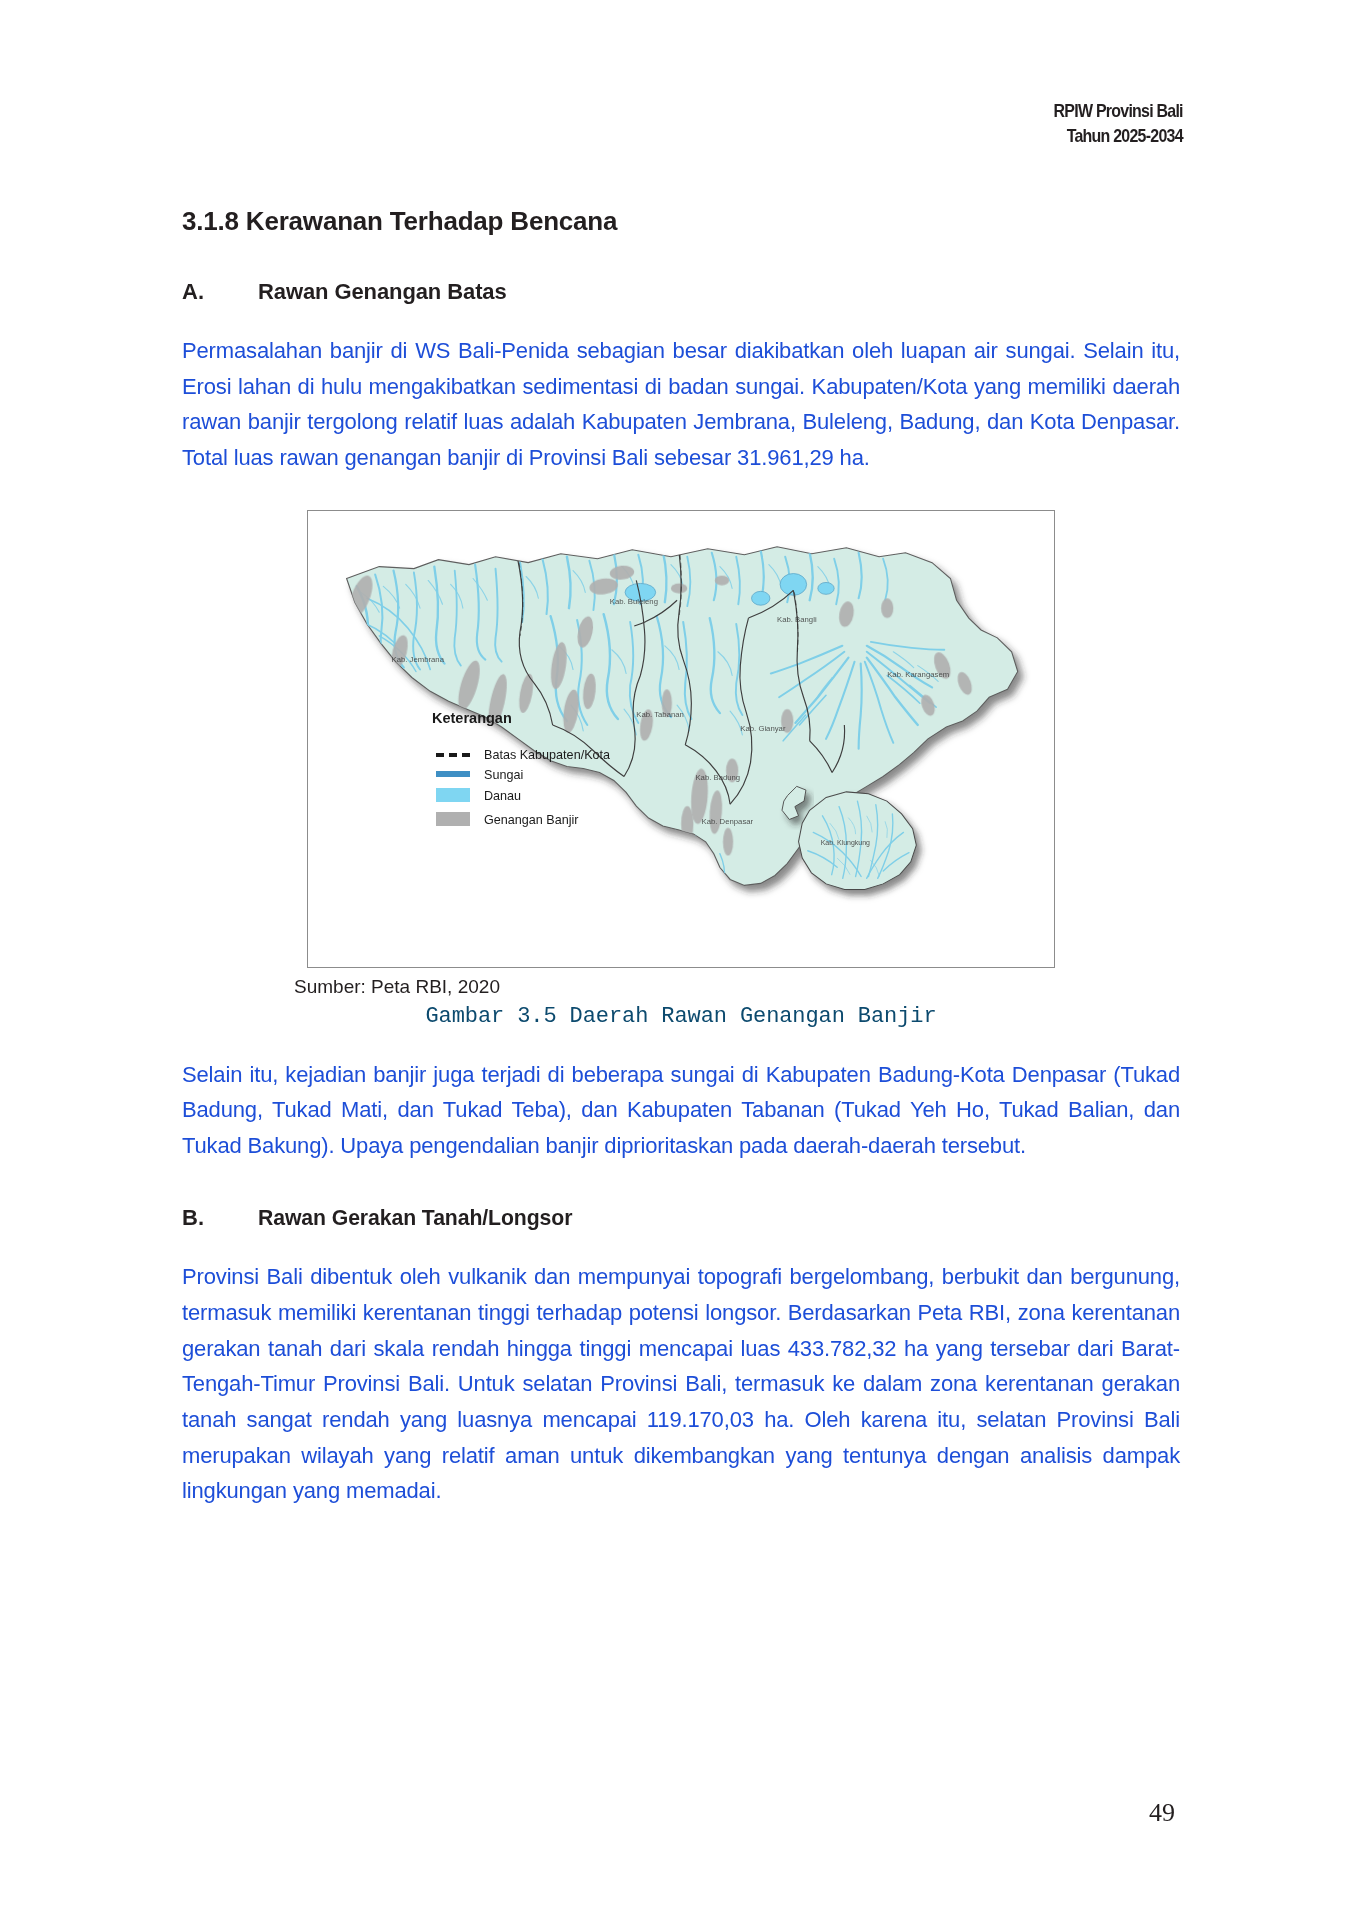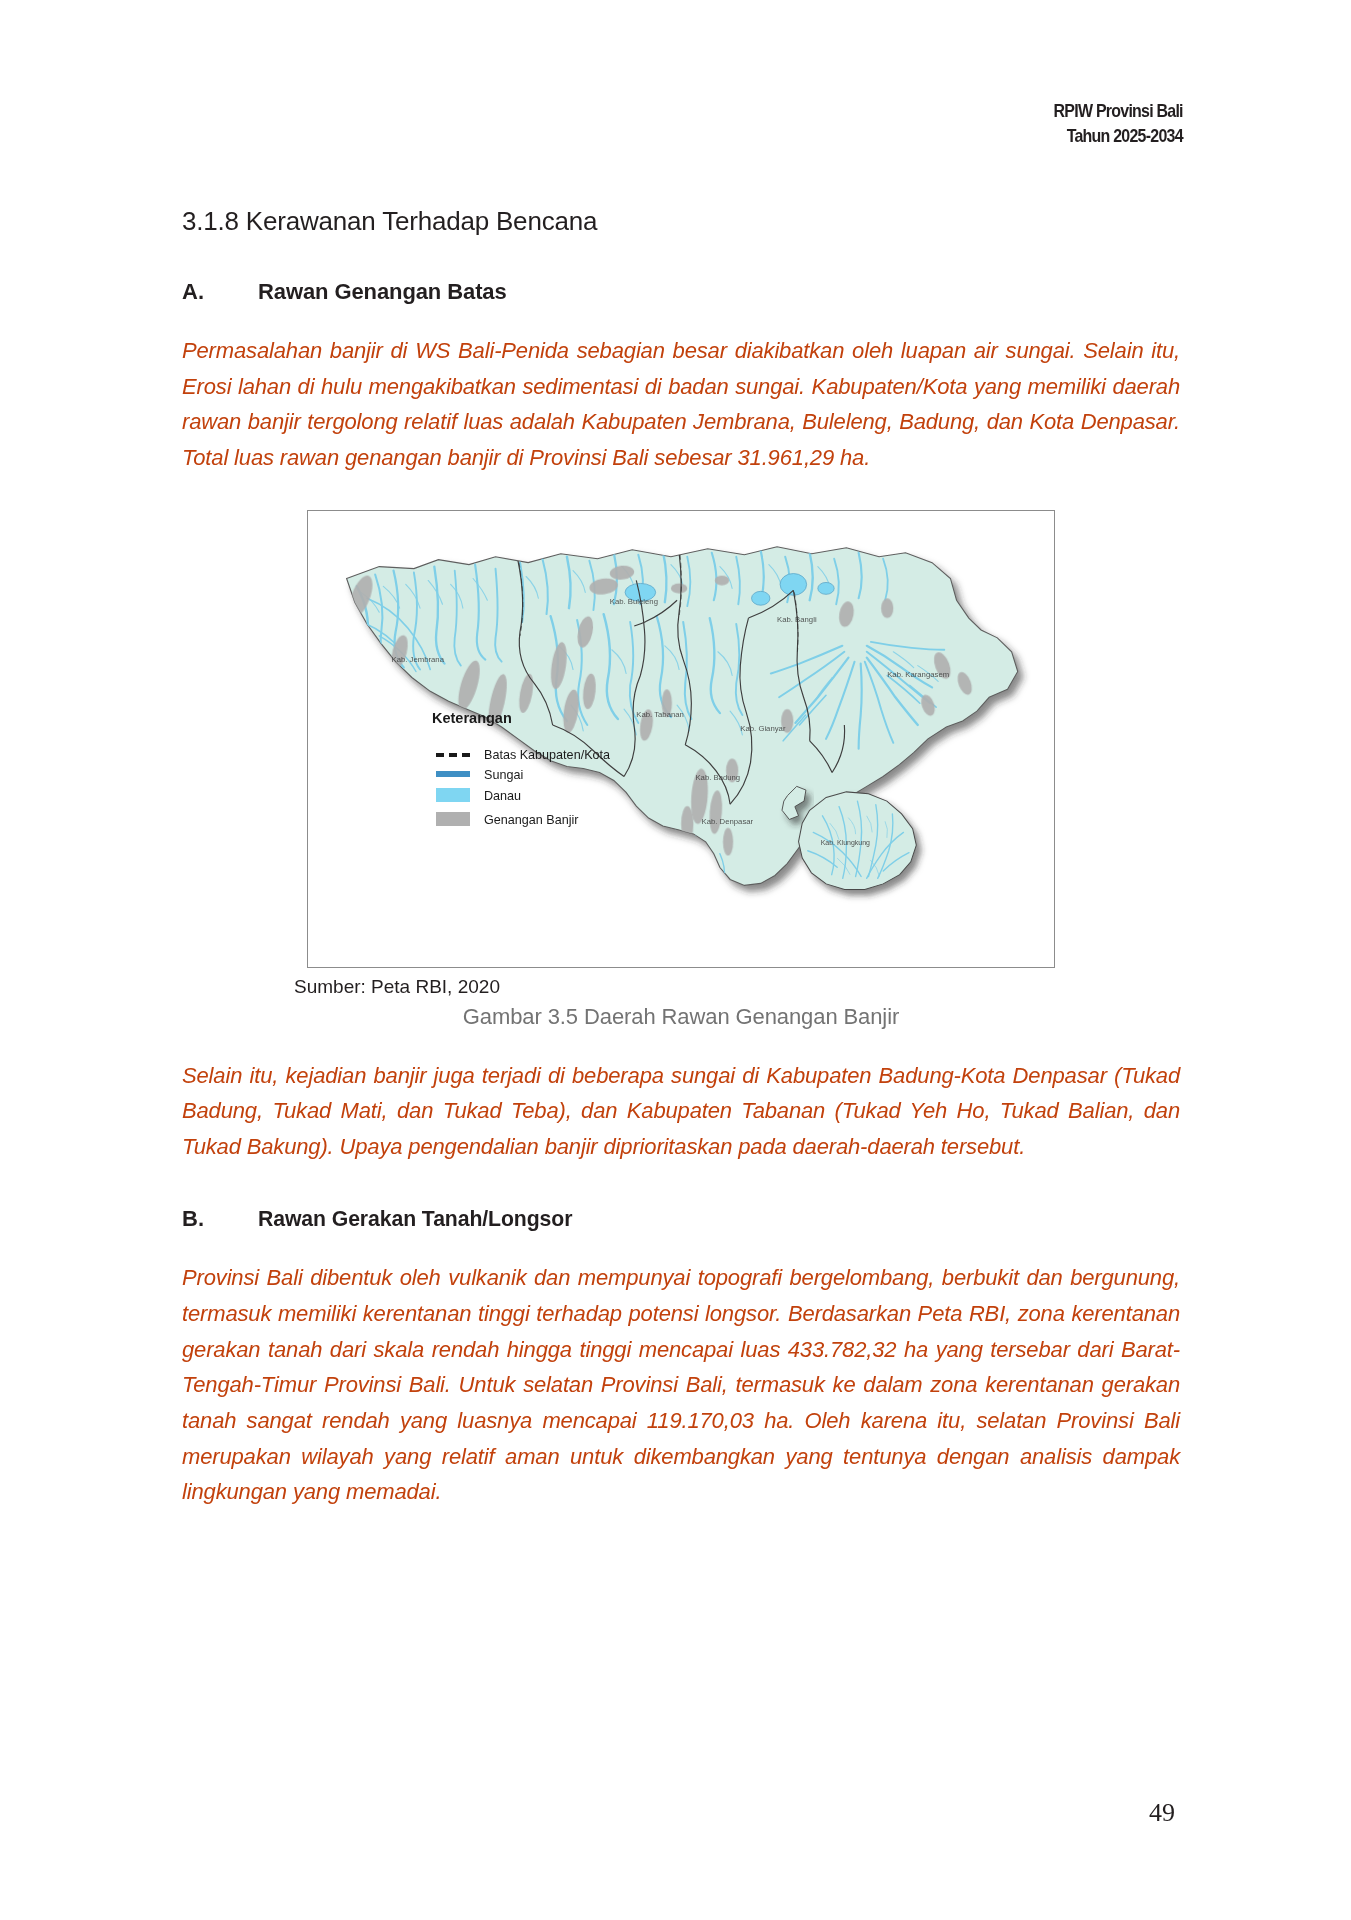--- a/index.html
+++ b/index.html
@@ -47,21 +47,21 @@
   
   .content {
     position: absolute;
     left: 182px;
     top: 0;
     width: 998px;
   }
 
   h1.section-title {
     font-size: 26px;
-    font-weight: normal;
+    font-weight: bold;
     letter-spacing: -0.2px;
     margin-top: 206px;
     color: #231f20;
   }
 
   h2.subsection {
     font-size: 22px;
     font-weight: bold;
     margin-top: 42px;
     color: #231f20;
@@ -76,23 +76,22 @@
     transform: scaleX(0.965);
     transform-origin: left center;
   }
 
   p.body {
     font-size: 22px;
     line-height: 1.62;
     text-align: justify;
     text-justify: inter-word;
     margin-top: 28px;
-    color: #c2410c;
+    color: #1d4ed8;
     letter-spacing: -0.15px;
-    font-style: italic;
   }
 
   
   .figure-wrap {
     margin-top: 34px;
   }
   .figure-frame {
     width: 748px;
     height: 458px;
     margin: 0 auto;
@@ -105,23 +104,24 @@
 
   .fig-source {
     font-size: 19px;
     color: #231f20;
     margin-top: 8px;
     margin-left: 112px;
   }
   .fig-caption {
     font-size: 22px;
     text-align: center;
-    color: #737373;
+    color: #0c4a6e;
     margin-top: 6px;
     letter-spacing: -0.1px;
+    font-family: Liberation Mono, monospace;
   }
 
   
   .page-number {
     position: absolute;
     right: 176px;
     bottom: 92px;
     font-family: Liberation Serif, serif;
     font-size: 26px;
     color: #231f20;

